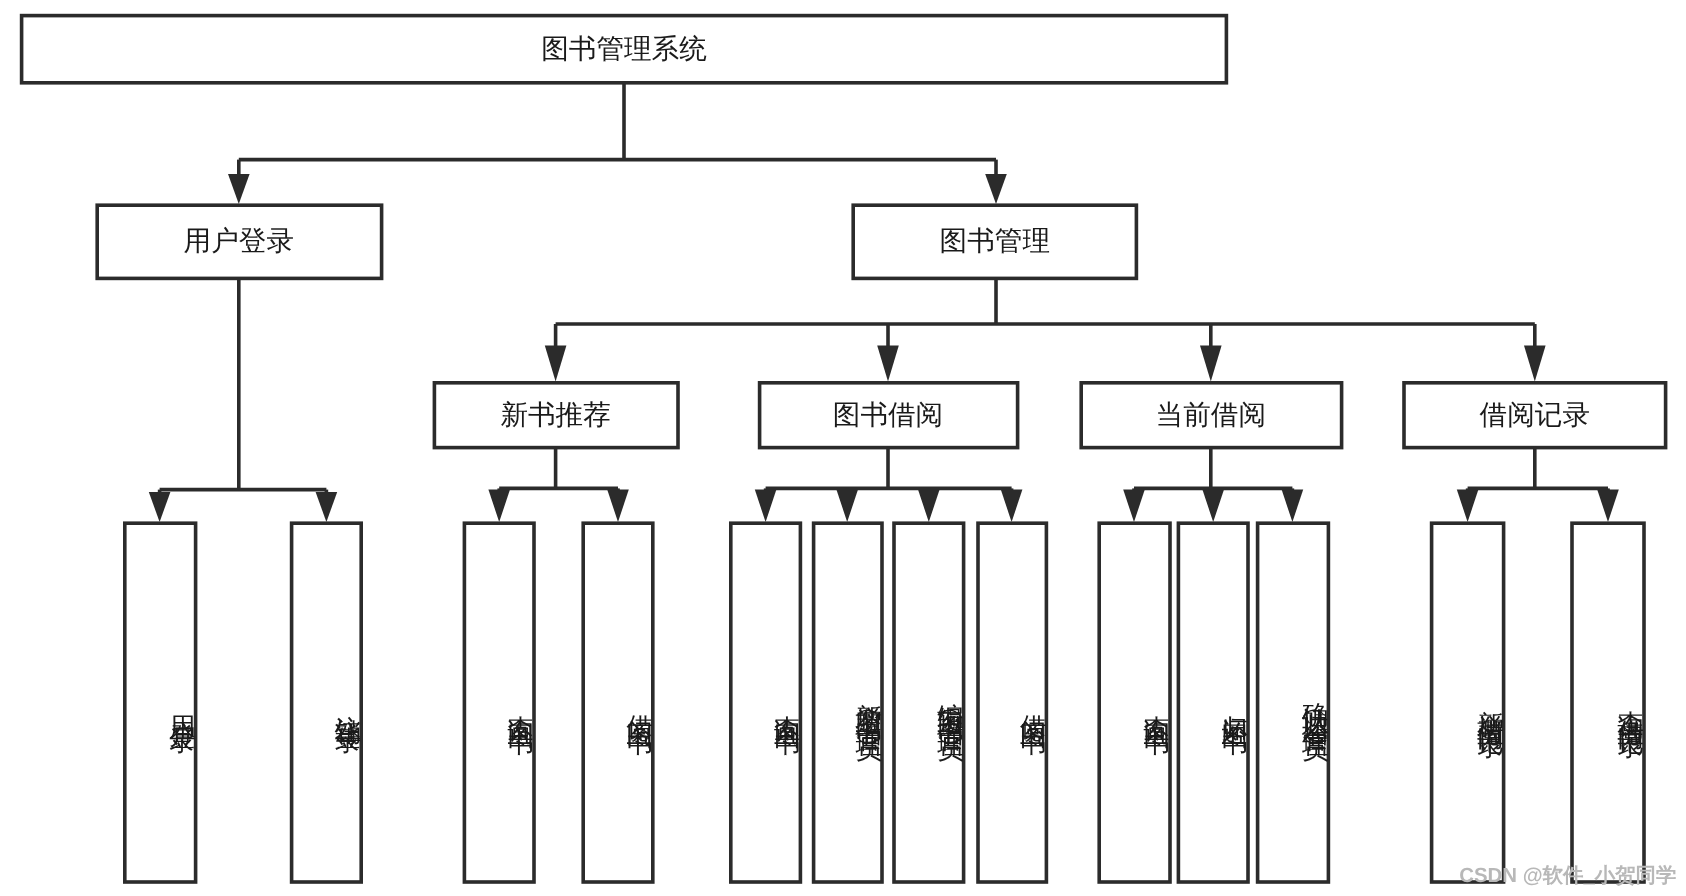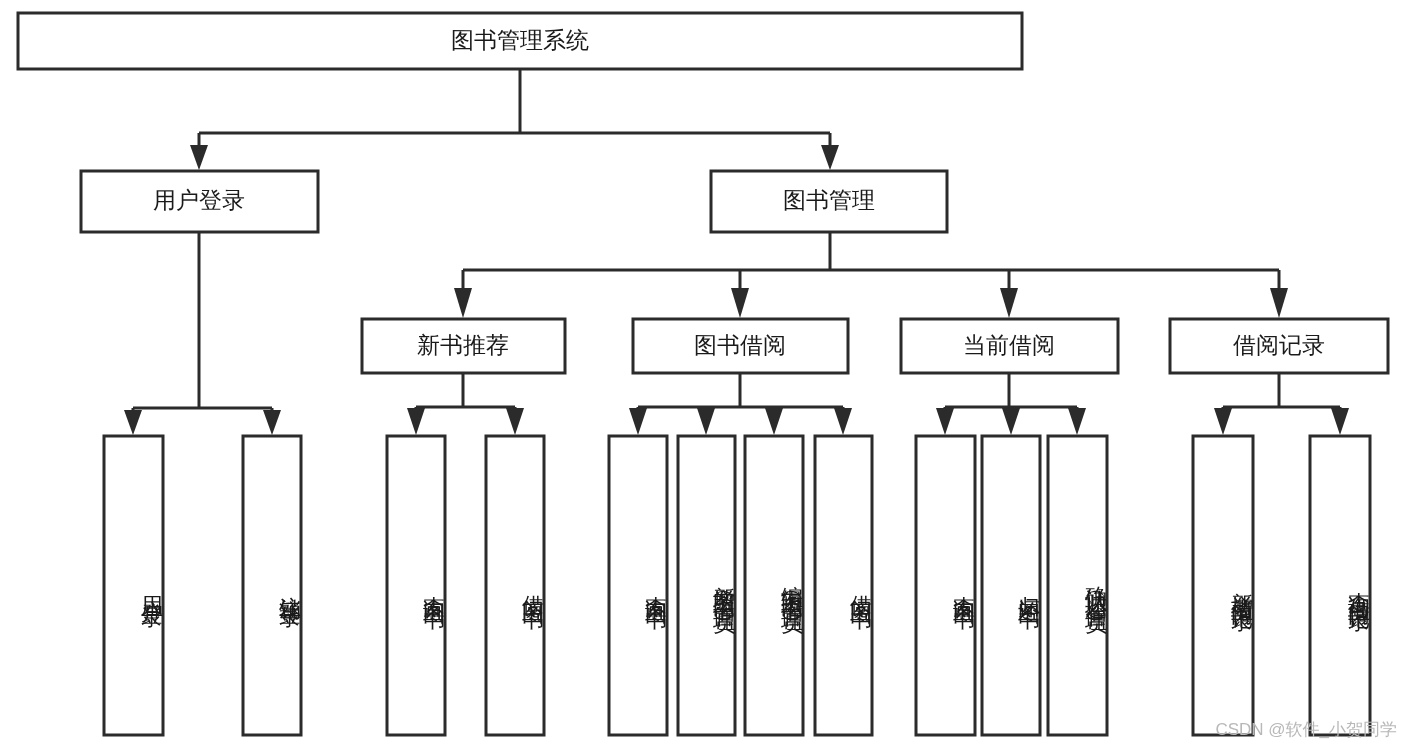--- a/index.html
+++ b/index.html
@@ -60,20 +60,21 @@
     pointer-events: none;
   }
   .watermark {
     position: absolute;
     right: 8px;
     bottom: 6px;
     font-family: "Liberation Sans", "DejaVu Sans", sans-serif;
     font-size: 17px;
     color: #b8b8b8;
     white-space: nowrap;
+    font-weight: bold;
   }
 </style>
 </head>
 <body>
 
 <div id="diagram-root">
 
   <svg class="diagram-canvas" viewBox="0 0 1405 747" xmlns="http://www.w3.org/2000/svg">
 
     <defs>

